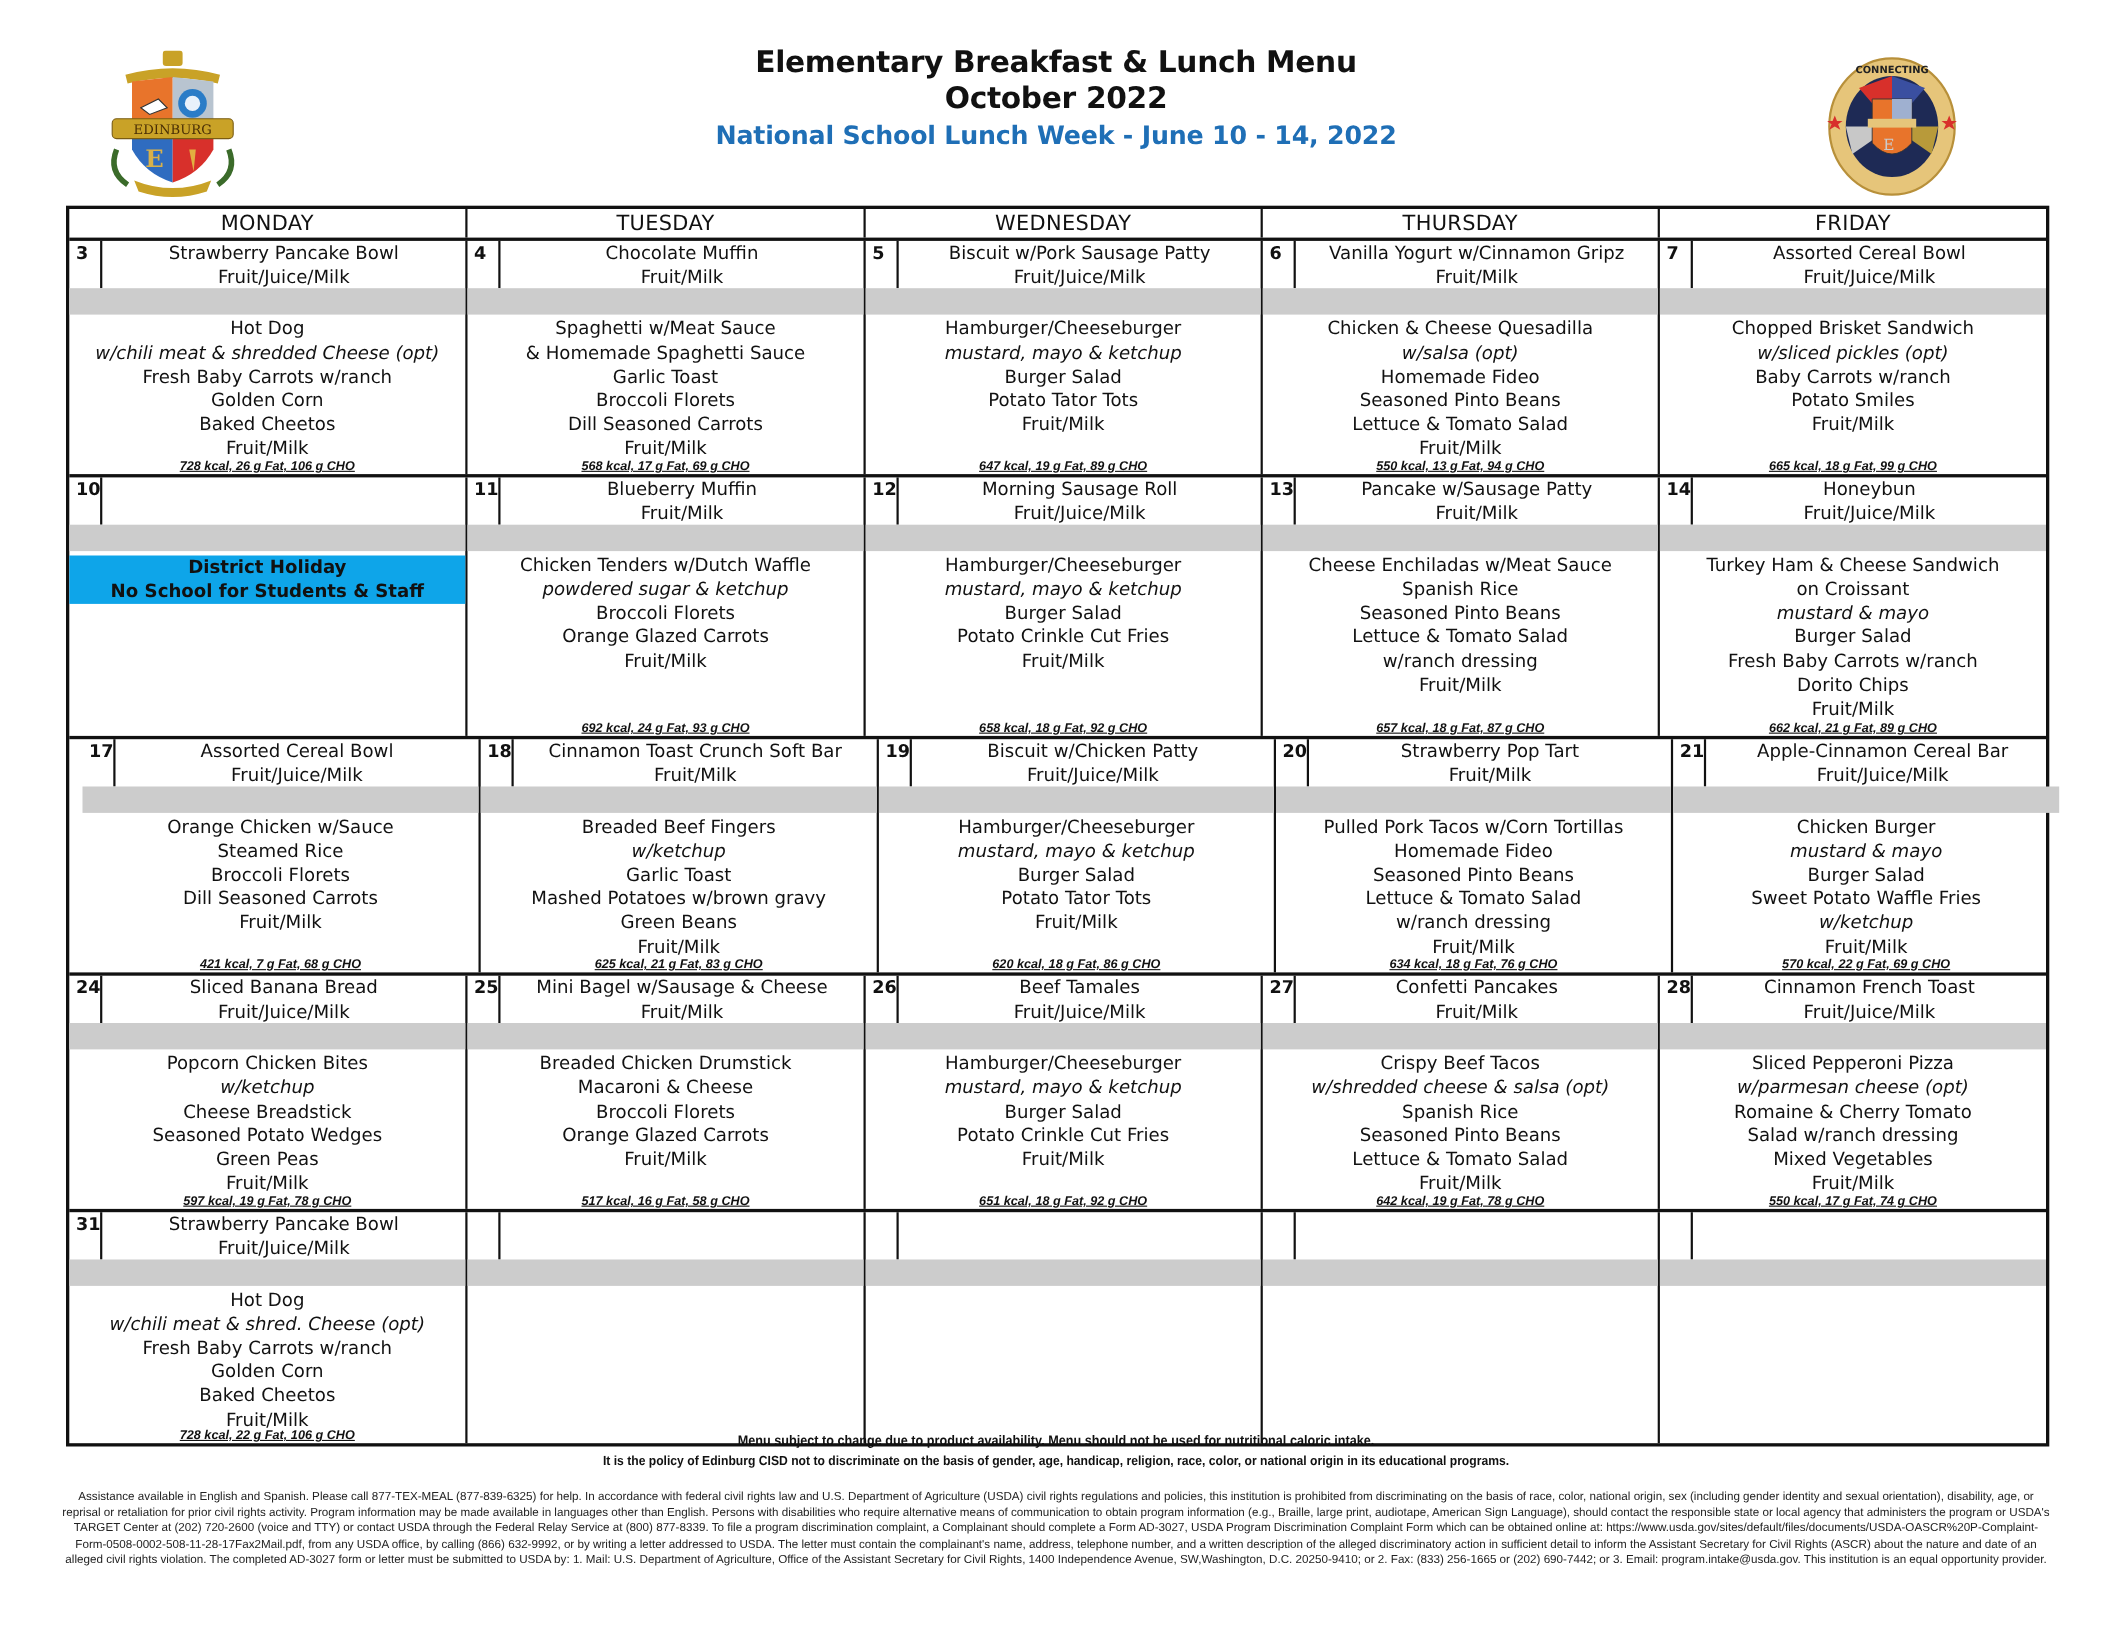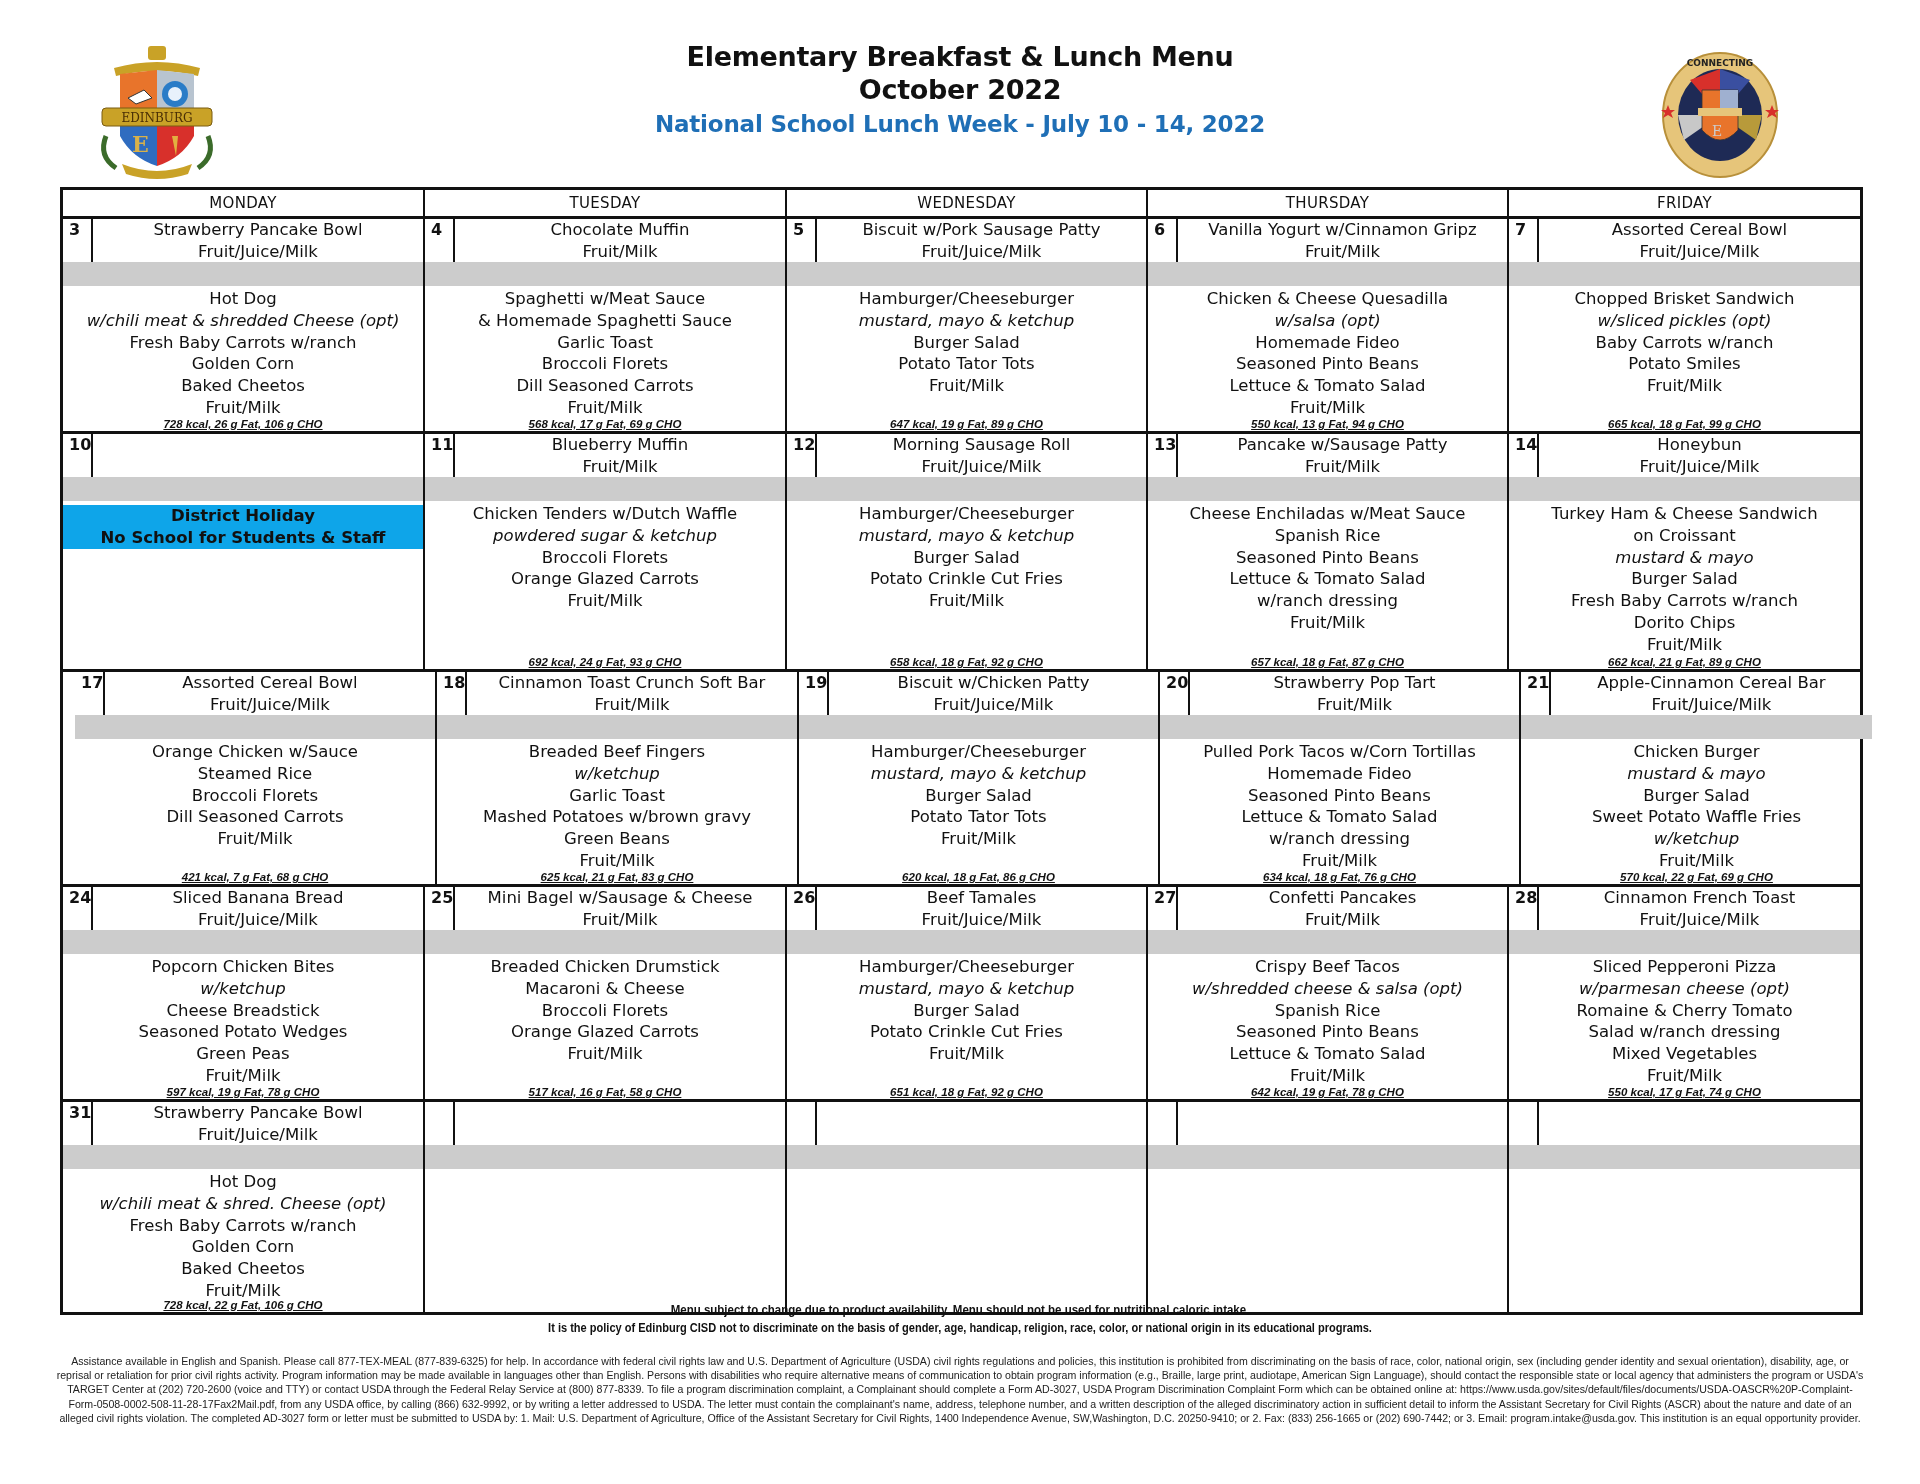--- a/index.html
+++ b/index.html
@@ -7,21 +7,21 @@
 
   .logo-left { position: absolute; left: 92px; top: 46px; width: 130px; height: 135px; }
   .logo-right { position: absolute; left: 1660px; top: 50px; width: 120px; height: 130px; }
 
   .header { position: absolute; left: 560px; top: 40px; width: 800px; text-align: center; }
   .header .t1, .header .t2, .header .t3 { font-family: "DejaVu Sans", sans-serif; font-weight: bold; font-size: 27px; line-height: 33px; color: #111; letter-spacing: -0.3px; }
   .header .t4 { font-family: "DejaVu Sans", sans-serif; font-weight: bold; font-size: 23px; line-height: 36px; color: #1f6fb6; letter-spacing: -0.2px; }
 
   .cal { position: absolute; left: 60px; top: 187px; width: 1803px; border: 3px solid #111; box-sizing: border-box; }
   .dayhead { display: grid; grid-template-columns: 362px 362px 361px 361px 351px; border-bottom: 3px solid #111; height: 26px; }
-  .dayhead div { text-align: center; font-size: 15px; line-height: 26px; border-right: 2px solid #111; letter-spacing: 0.3px; }
+  .dayhead div { text-align: center; font-size: 19px; line-height: 26px; border-right: 2px solid #111; letter-spacing: 0.3px; }
   .dayhead div:last-child { border-right: none; }
 
   .week { display: grid; grid-template-columns: 362px 362px 361px 361px 351px; border-bottom: 3px solid #111; }
   .week:last-child { border-bottom: none; }
   .day { border-right: 2px solid #111; display: flex; flex-direction: column; position: relative; }
   .day:last-child { border-right: none; }
   .bk { display: flex; height: 43px; }
   .num { width: 30px; border-right: 2px solid #111; font-weight: bold; font-size: 16px; padding: 0 0 0 6px; line-height: 21px; box-sizing: border-box; }
   .bkt { flex: 1; text-align: center; font-size: 16.5px; line-height: 21.5px; }
   .gray { height: 24px; background: #cccccc; }
@@ -60,21 +60,21 @@
     <text x="65" y="76" text-anchor="middle" font-family="DejaVu Serif, serif" font-size="12" fill="#4a2f05">EDINBURG</text>
     <path d="M30 118 Q65 132 100 118 L96 128 Q65 138 34 128 Z" fill="#c9a227"></path>
     <path d="M14 90 Q6 110 24 122" stroke="#3b6b2a" stroke-width="5" fill="none"></path>
     <path d="M116 90 Q124 110 106 122" stroke="#3b6b2a" stroke-width="5" fill="none"></path>
   </svg>
 </div>
 
 <div class="header">
   <div class="t2">Elementary Breakfast &amp; Lunch Menu</div>
   <div class="t3">October 2022</div>
-  <div class="t4">National School Lunch Week - July 10 - 14, 2022</div>
+  <div class="t4">National School Lunch Week - June 10 - 14, 2022</div>
 </div>
 
 <div class="logo-right">
   <svg width="120" height="130" viewBox="0 0 120 130">
     <ellipse cx="60" cy="65" rx="57" ry="62" fill="#e6c57a" stroke="#b8903a" stroke-width="2"></ellipse>
     <ellipse cx="60" cy="65" rx="42" ry="46" fill="#1e2a55"></ellipse>
     <path d="M60 19 L60 65 L30 30 Z" fill="#d8302b"></path>
     <path d="M60 19 L60 65 L90 30 Z" fill="#3a4fa0"></path>
     <path d="M18 65 L60 65 L24 90 Z" fill="#c8c8c8"></path>
     <path d="M102 65 L60 65 L96 90 Z" fill="#b89a3a"></path>

